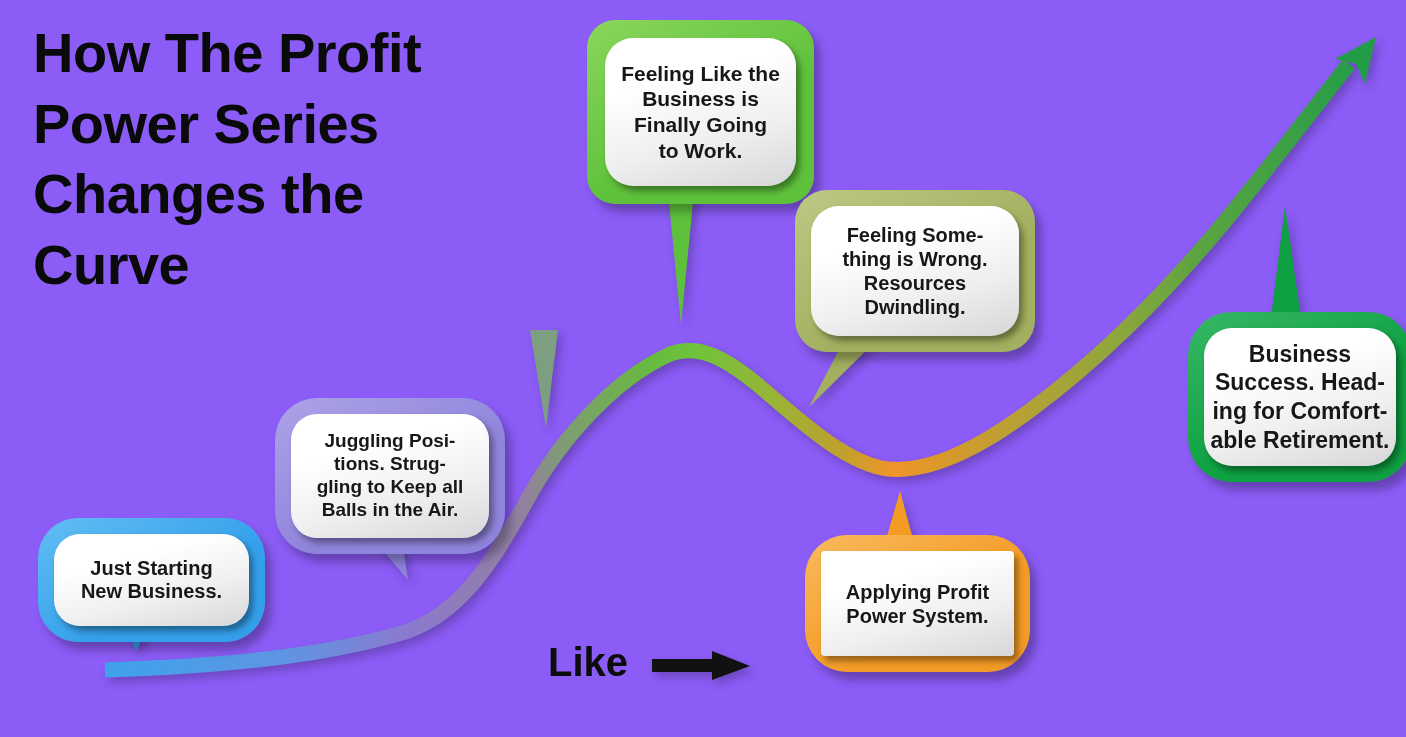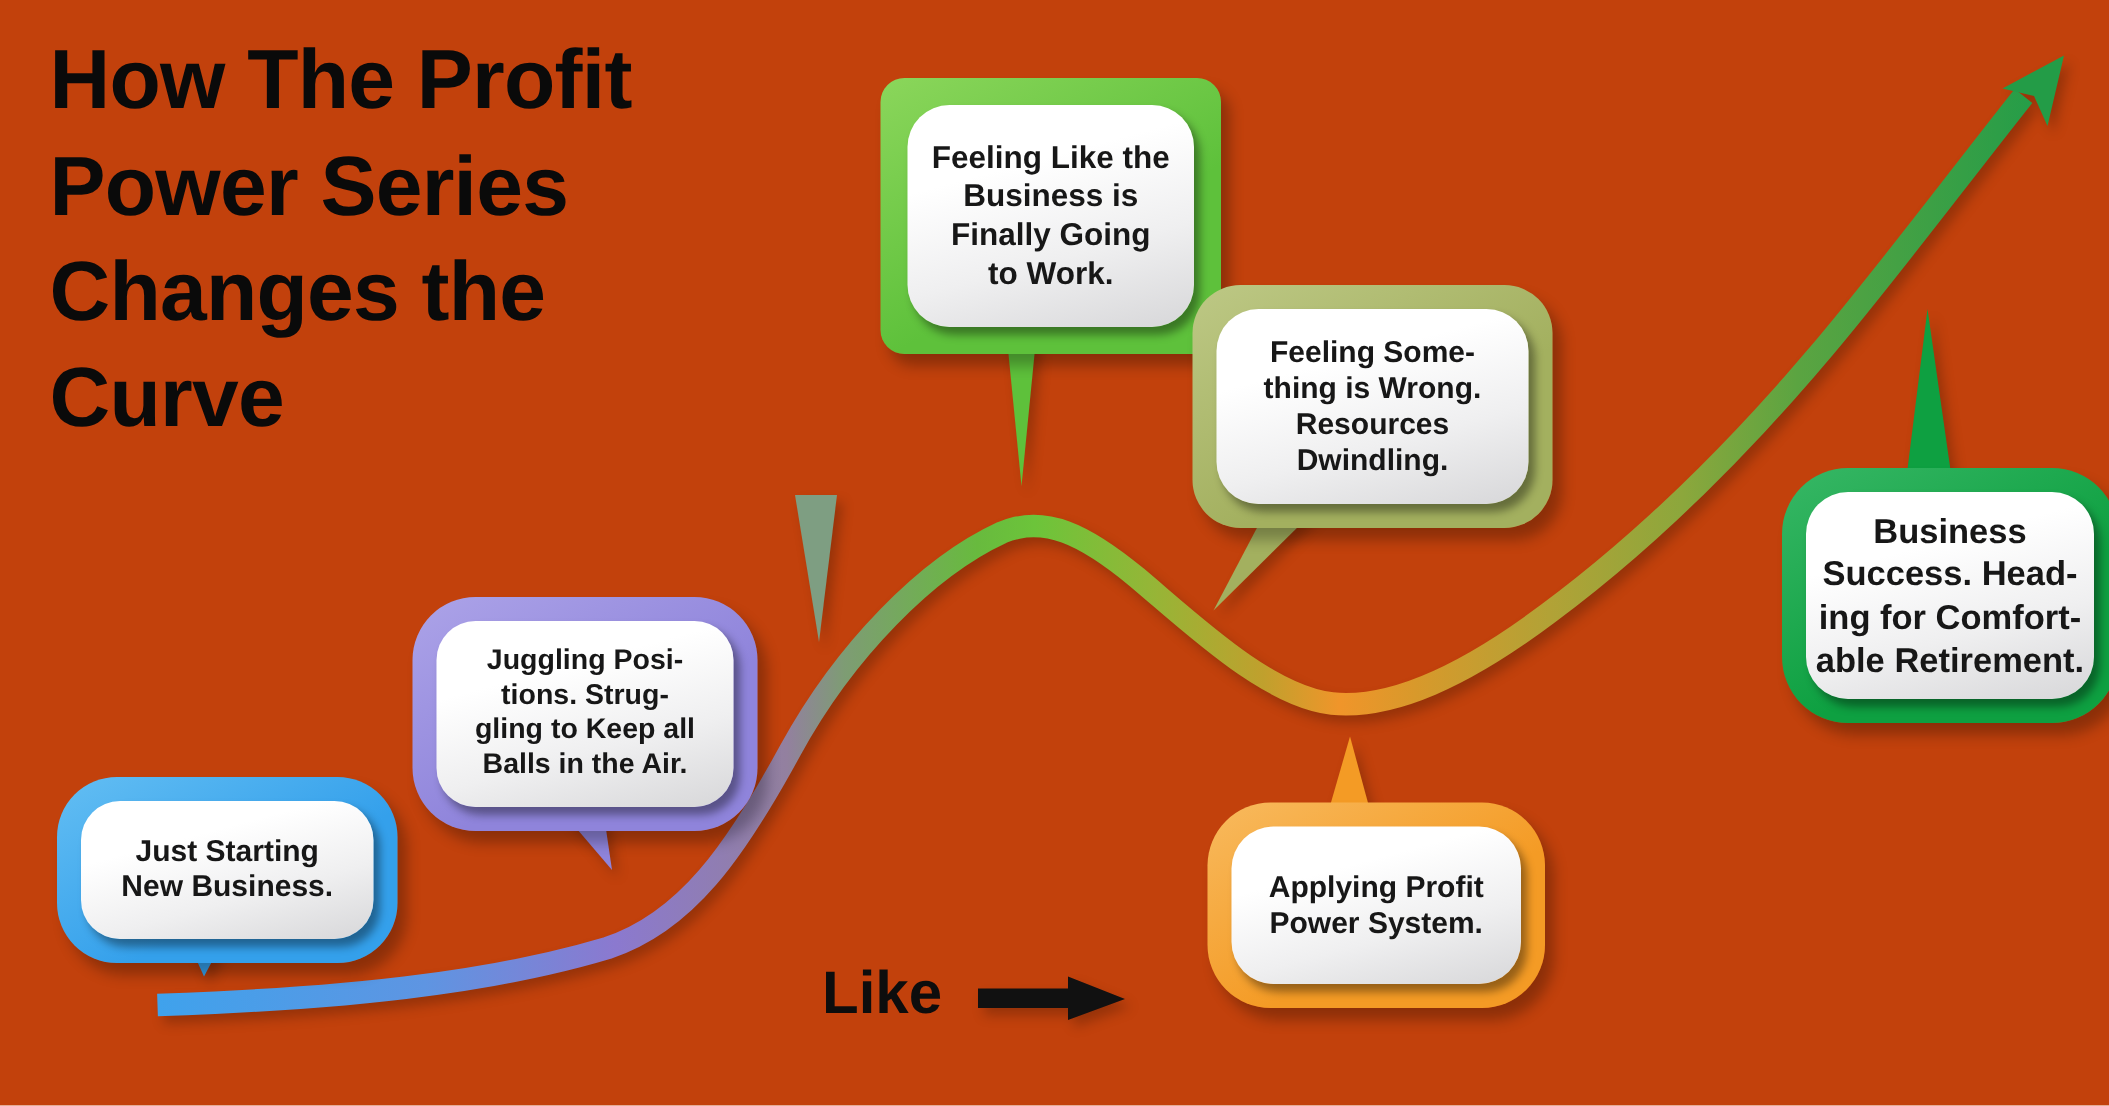--- a/index.html
+++ b/index.html
@@ -1,19 +1,19 @@
 <!DOCTYPE html>
 <html><head>
 <meta charset="utf-8">
 <style>
   html,body{margin:0;padding:0;background:#ffffff;}
   .canvas{
     position:relative;
     width:1406px;height:737px;
-    background:#c2410c;
+    background:#8b5cf6;
     overflow:hidden;
     font-family:"Liberation Sans", sans-serif;
   }
   .title{
     position:absolute;left:33px;top:18px;width:460px;
     font-size:56px;line-height:1.26;font-weight:bold;
     color:#0a0a0a;letter-spacing:-0.5px;
     white-space:pre-line;
   }
   svg.layer{position:absolute;left:0;top:0;
@@ -31,26 +31,26 @@
     font-weight:bold;color:#171717;
     white-space:pre-line;
   }
   
   .b1{left:38px;top:518px;width:195px;height:92px;border-radius:40px;padding:16px;justify-content:flex-end;}
   .b1 .bubble-inner{border-radius:26px;font-size:20px;line-height:1.15;}
   .b2{left:275px;top:398px;width:198px;height:124px;border-radius:42px;padding:16px;}
   .b2 .bubble-inner{border-radius:26px;font-size:19px;line-height:1.2;}
   .b3{left:447px;top:246px;width:193px;height:92px;border-radius:40px;padding:16px;}
   .b3 .bubble-inner{border-radius:26px;font-size:20px;line-height:1.15;}
-  .b4{left:587px;top:52px;width:191px;height:148px;border-radius:16px;padding:18px;}
+  .b4{left:587px;top:20px;width:191px;height:148px;border-radius:28px;padding:18px;}
   .b4 .bubble-inner{border-radius:28px;font-size:21px;line-height:1.22;}
   .b5{left:795px;top:190px;width:208px;height:130px;border-radius:32px;padding:16px;}
   .b5 .bubble-inner{border-radius:28px;font-size:20px;line-height:1.2;}
   .b6{left:805px;top:535px;width:193px;height:105px;border-radius:42px;padding:16px;}
-  .b6 .bubble-inner{border-radius:28px;font-size:20px;line-height:1.2;}
+  .b6 .bubble-inner{border-radius:4px;font-size:20px;line-height:1.2;}
   .b7{left:1188px;top:312px;width:192px;height:138px;border-radius:44px;padding:16px;}
   .b7 .bubble-inner{border-radius:28px;font-size:23px;line-height:1.24;}
   .time-label{
     position:absolute;left:548px;top:640px;
     font-size:40px;font-weight:bold;color:#0d0d0d;
   }
 </style>
 </head>
 <body>
 

